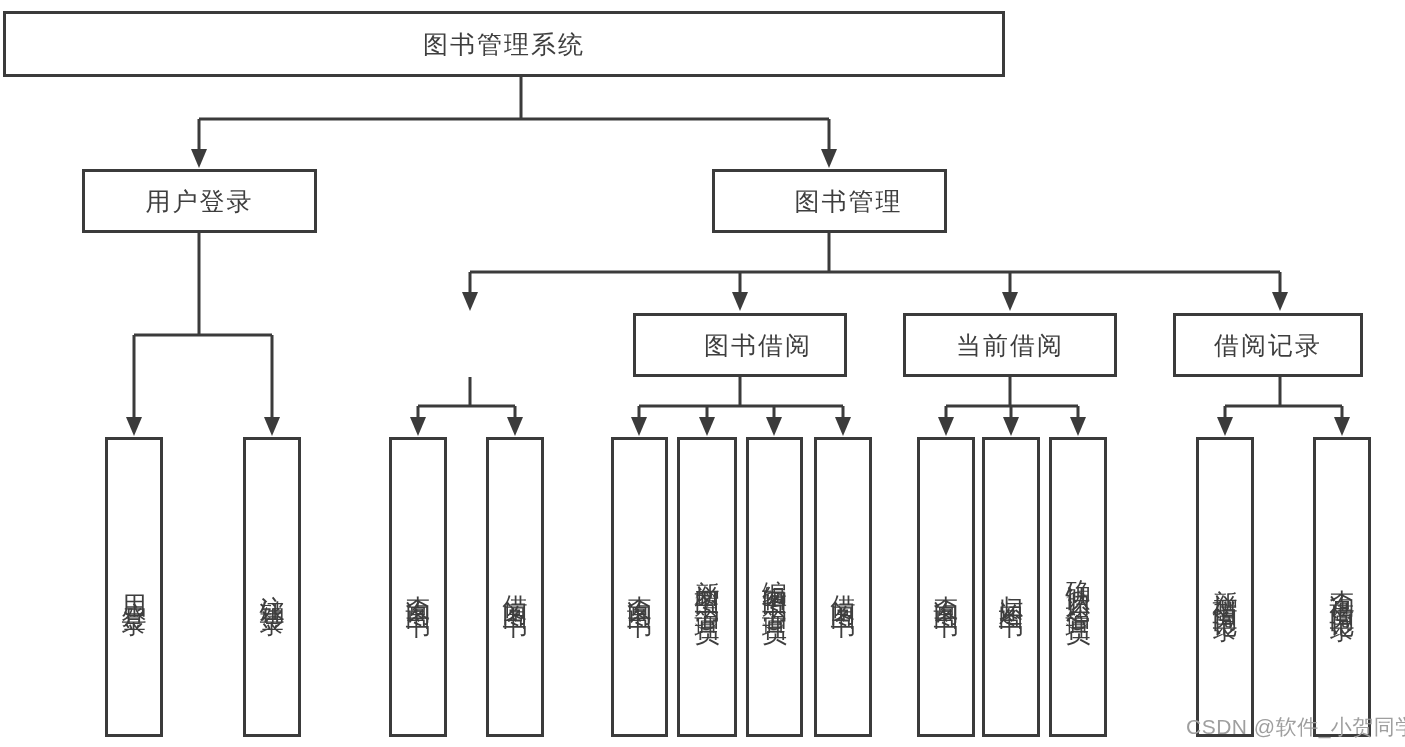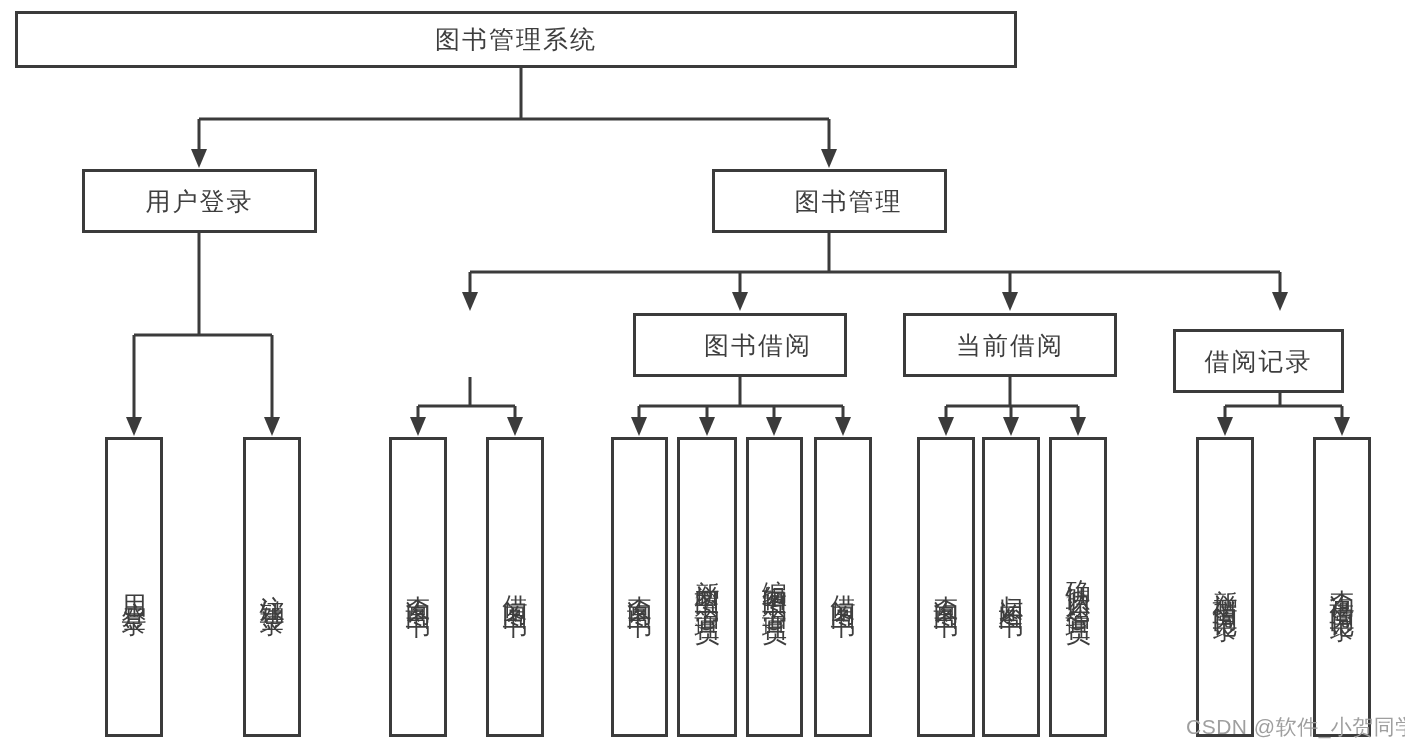--- a/index.html
+++ b/index.html
@@ -109,28 +109,28 @@
       <polygon points="1003,417 1019,417 1011,436"></polygon>
       <polygon points="1070,417 1086,417 1078,436"></polygon>
     </g>
     <g>
       <path d="M1280 377 V406 M1225 406 H1342 M1225 406 V418 M1342 406 V418"></path>
       <polygon points="1217,417 1233,417 1225,436"></polygon>
       <polygon points="1334,417 1350,417 1342,436"></polygon>
     </g>
   </svg>
 
-  <div class="node h-node" style="left:15px; top:11px; width:1002px; height:57px;">图书管理系统</div>
+  <div class="node h-node" style="left:3px; top:11px; width:1002px; height:66px;">图书管理系统</div>
 
   <div class="node h-node" style="left:82px; top:169px; width:235px; height:64px;">用户登录</div>
   <div class="node h-node" style="left:712px; top:169px; width:235px; height:64px;padding-left:38px;">图书管理</div>
 
   <div class="node h-node" style="left:633px; top:313px; width:214px; height:64px;padding-left:36px;">图书借阅</div>
   <div class="node h-node" style="left:903px; top:313px; width:214px; height:64px;">当前借阅</div>
-  <div class="node h-node" style="left:1173px; top:313px; width:171px; height:64px;margin-top:16px;">借阅记录</div>
+  <div class="node h-node" style="left:1173px; top:313px; width:190px; height:64px;">借阅记录</div>
 
   <div class="node v-node" style="left:105px; top:437px; width:58px; height:300px;">用户登录</div>
   <div class="node v-node" style="left:243px; top:437px; width:58px; height:300px;">注销登录</div>
 
   <div class="node v-node" style="left:389px; top:437px; width:58px; height:300px;">查询图书</div>
   <div class="node v-node" style="left:486px; top:437px; width:58px; height:300px;">借阅图书</div>
 
   <div class="node v-node" style="left:611px; top:437px; width:57px; height:300px;">查询图书</div>
   <div class="node v-node" style="left:677px; top:437px; width:60px; height:300px;">新增图书（管理员）</div>
   <div class="node v-node" style="left:746px; top:437px; width:57px; height:300px;">编辑图书（管理员）</div>

